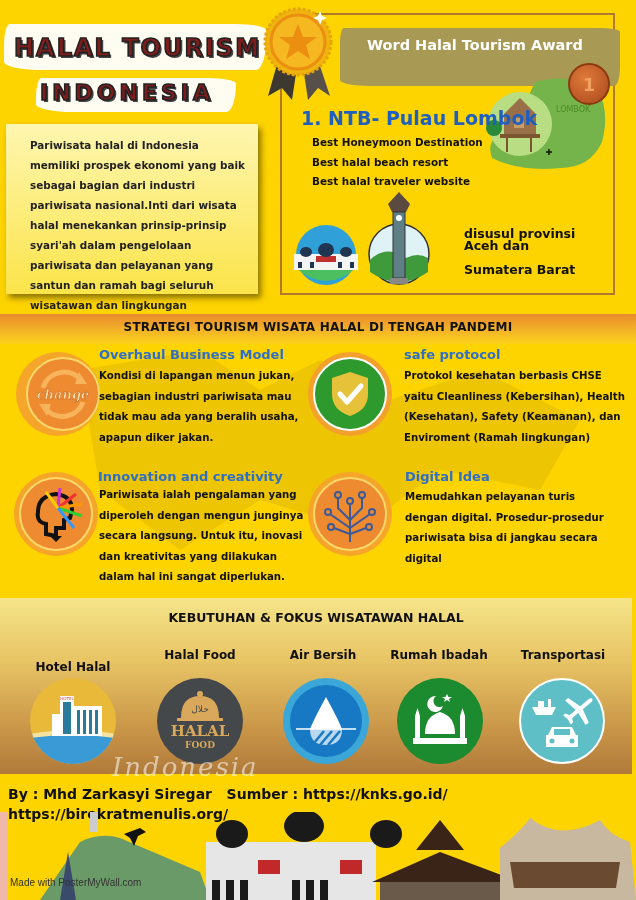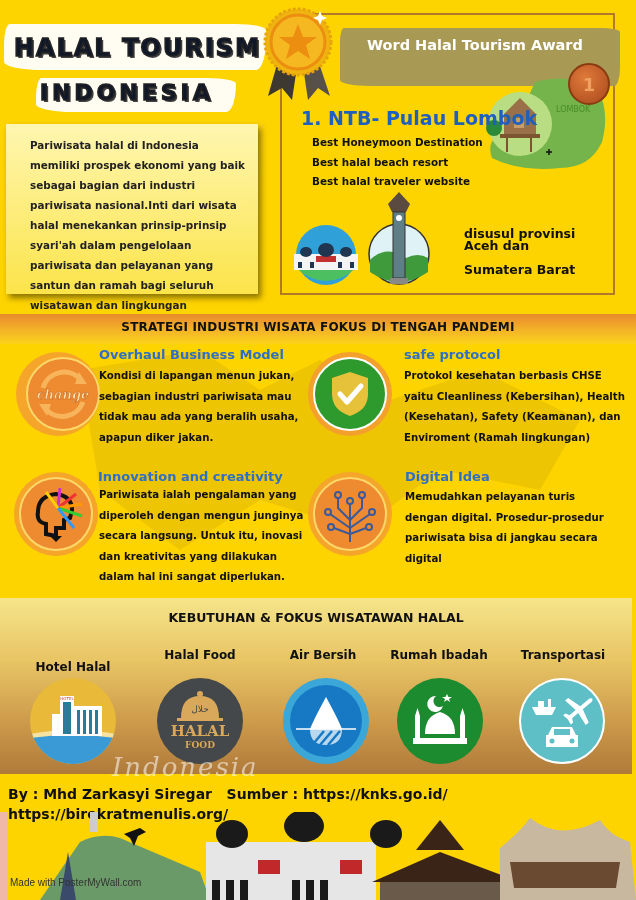--- a/index.html
+++ b/index.html
@@ -14,21 +14,21 @@
 
   
   .brush {
     position: absolute; background: #fff; opacity: .95;
     border-radius: 6px 30px 10px 40px / 20px 6px 30px 8px;
   }
   .title-text {
     position: absolute;
     font-family: "DejaVu Sans", sans-serif;
     font-weight: bold;
-    color: #0f172a;
+    color: #7f1d1d;
     letter-spacing: 2px;
     -webkit-text-stroke: 1.6px #222;
     text-shadow: 2px 2px 0 #444;
   }
 
   
   .intro-card {
     position: absolute; left: 6px; top: 124px; width: 252px; height: 170px;
     background: linear-gradient(180deg, #fff6b0 0%, #fbe44a 100%);
     box-shadow: 3px 4px 6px rgba(0,0,0,.45);
@@ -205,21 +205,21 @@
     <circle cx="33" cy="26" r="3" fill="#fff"></circle>
     <rect x="24" y="86" width="18" height="6" fill="#888"></rect>
   </svg>
 </div>
 
 <div class="province-text" style="top:226px;">disusul provinsi</div>
 <div class="province-text" style="top:238px;">Aceh dan</div>
 <div class="province-text" style="top:262px;">Sumatera Barat</div>
 
 <div class="strategy-bar"></div>
-<div class="strategy-title">STRATEGI INDUSTRI WISATA FOKUS DI TENGAH PANDEMI</div>
+<div class="strategy-title">STRATEGI TOURISM WISATA HALAL DI TENGAH PANDEMI</div>
 
 <div class="strat-icon" style="left:16px;top:352px;justify-content:flex-end;">
   <div class="inner" style="background:#ee8a30;">
     <svg width="64" height="64" viewBox="0 0 64 64">
       <path d="M12 26 A22 22 0 0 1 50 18" stroke="#f7b45a" stroke-width="5" fill="none"></path>
       <polygon points="48,10 56,22 44,22" fill="#f7b45a"></polygon>
       <path d="M52 40 A22 22 0 0 1 14 46" stroke="#f7b45a" stroke-width="5" fill="none"></path>
       <polygon points="16,54 8,42 20,42" fill="#f7b45a"></polygon>
       <text x="32" y="37" text-anchor="middle" font-size="13" font-style="italic" font-weight="bold" fill="#fde2b0" stroke="#c5621a" stroke-width=".5" font-family="DejaVu Serif, serif">change</text>
     </svg>

